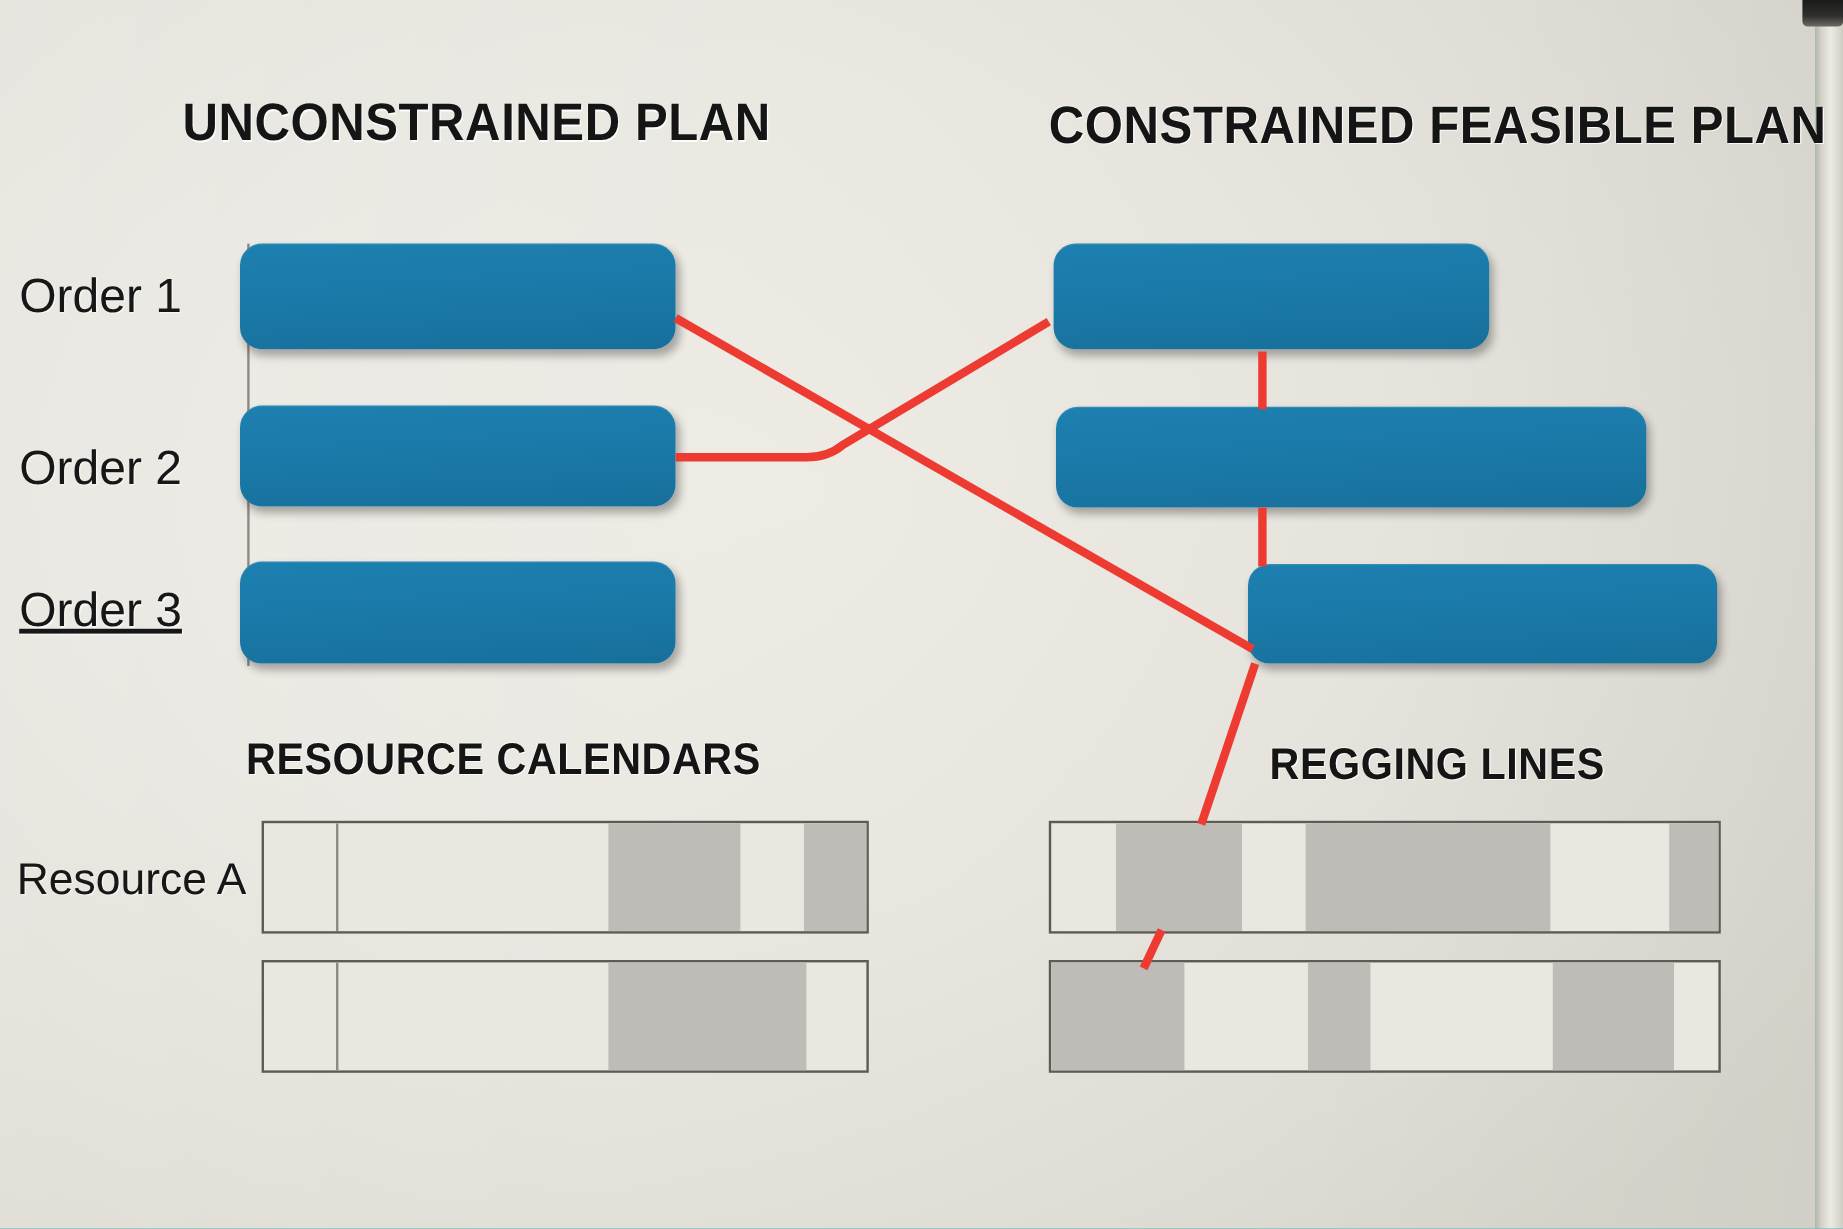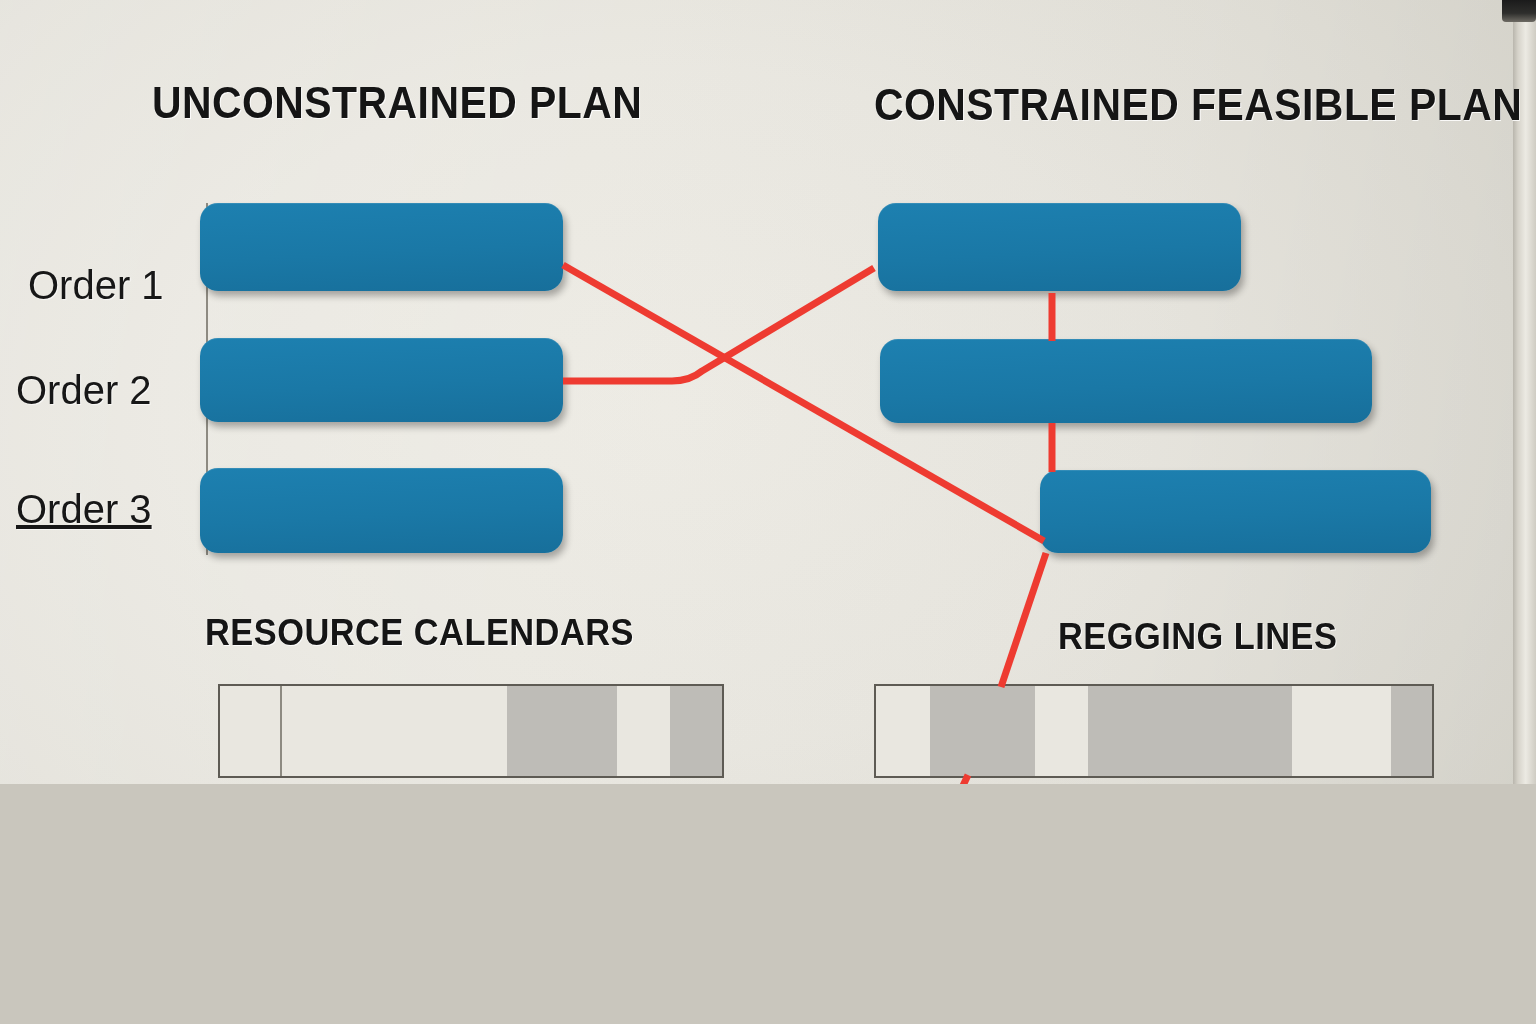--- a/index.html
+++ b/index.html
@@ -3,21 +3,21 @@
 <meta charset="utf-8">
 <style>
   html, body {
     margin: 0;
     padding: 0;
     background: #c9c6bd;
   }
   #board {
     position: relative;
     width: 1536px;
-    height: 784px;
+    height: 1024px;
     overflow: hidden;
     font-family: "DejaVu Sans", sans-serif;
     background: #14b8a6;
   }
   
   #surface {
     position: absolute;
     left: 0; top: 0;
     width: 1513px;
     height: 1024px;
@@ -120,32 +120,33 @@
   <div id="frame-right"></div>
   <div id="frame-right-cap"></div>
 
   <div class="title" id="title-left">UNCONSTRAINED PLAN</div>
   <div class="title" id="title-right">CONSTRAINED FEASIBLE PLAN</div>
   <div class="title" id="title-res">RESOURCE CALENDARS</div>
   <div class="title" id="title-peg">REGGING LINES</div>
 
   <div class="axis" id="left-axis" style="left: 206px; top: 203px; width: 2px; height: 352px;"></div>
 
-  <div class="rowlabel" id="lbl-o1" style="left: 28px; top: 225px; margin-top: 38px;">Order 1</div>
+  <div class="rowlabel" id="lbl-o1" style="left: 16px; top: 225px;">Order 1</div>
   <div class="rowlabel" id="lbl-o2" style="left: 16px; top: 368px;">Order 2</div>
   <div class="rowlabel" id="lbl-o3" style="left: 16px; top: 487px; text-decoration: underline;">Order 3</div>
 
   <div class="bar" id="ubar-0" style="left: 200px; top: 203px; width: 363px; height: 88px;"></div>
   <div class="bar" id="ubar-1" style="left: 200px; top: 338px; width: 363px; height: 84px;"></div>
   <div class="bar" id="ubar-2" style="left: 200px; top: 468px; width: 363px; height: 85px;"></div>
 
   <div class="bar" id="cbar-0" style="left: 878px; top: 203px; width: 363px; height: 88px;"></div>
   <div class="bar" id="cbar-1" style="left: 880px; top: 339px; width: 492px; height: 84px;"></div>
   <div class="bar" id="cbar-2" style="left: 1040px; top: 470px; width: 391px; height: 83px;"></div>
 
+  <div class="reslabel" id="lbl-ra" style="left: 14px; top: 712px;">Resource A</div>
 
   <div class="cal-box" id="rescal-0" style="left: 218px; top: 684px; width: 506px; height: 94px;">
       <div class="cal-gutter-line" style="left: 60px; top: 0px; width: 2px; bottom: 0px;"></div>
       <div class="cal-block" style="left: 287px; width: 110px;"></div>
       <div class="cal-block" style="left: 450px; width: 56px;"></div>
     </div>
   <div class="cal-box" id="rescal-1" style="left: 218px; top: 800px; width: 506px; height: 94px;">
       <div class="cal-gutter-line" style="left: 60px; top: 0px; width: 2px; bottom: 0px;"></div>
       <div class="cal-block" style="left: 287px; width: 165px;"></div>
     </div>

